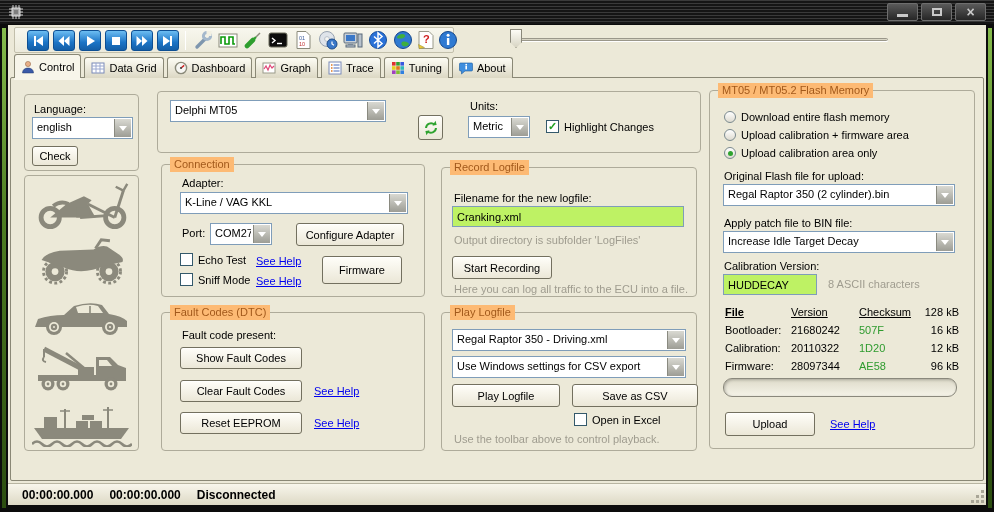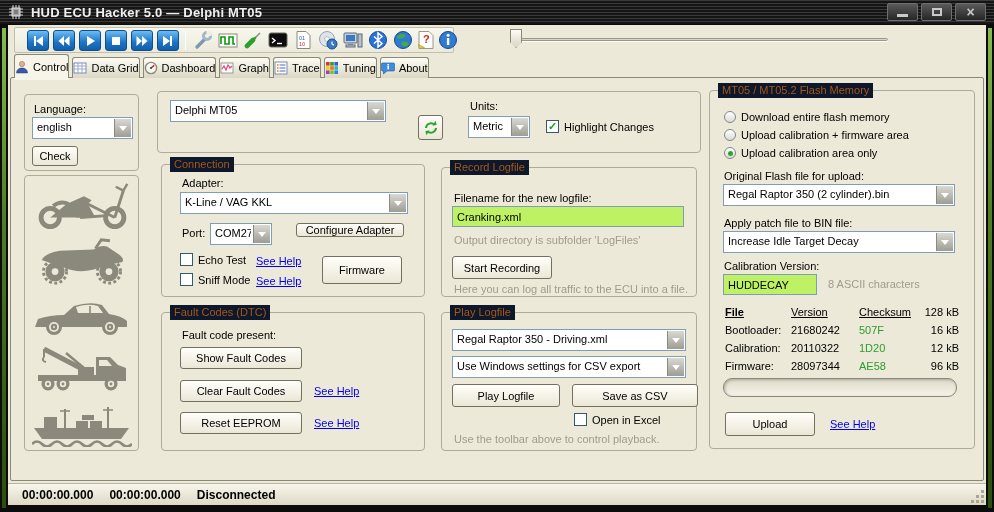--- a/index.html
+++ b/index.html
@@ -31,26 +31,26 @@
   .tbi{position:absolute;top:2px;width:21px;height:21px;background:none;border:none;padding:0;cursor:pointer;}
   
   #slider{position:absolute;left:500px;top:4px;width:382px;height:20px;cursor:pointer;}
   #slider .track{position:absolute;left:8px;right:2px;top:9px;height:3px;background:#d8d5c4;border:1px solid #9a978a;border-radius:2px;box-shadow:0 1px 0 #fff;}
   #slider .thumb{position:absolute;left:2px;top:0px;width:12px;height:19px;background:linear-gradient(#fdfcf6,#d8d5c4);
     border:1px solid #8a887a;clip-path:polygon(0 0,100% 0,100% 70%,50% 100%,0 70%);}
   
   #tabs{position:absolute;left:6px;top:29px;height:24px;display:flex;gap:3px;z-index:3;}
   .tab{height:21px;margin-top:3px;border:1px solid #8a8876;border-bottom:none;border-radius:3px 3px 0 0;
     background:linear-gradient(#fdfcf4,#dcd8c4);display:flex;align-items:center;justify-content:center;gap:4px;
-    font-size:11px;cursor:pointer;padding:0 0;}
+    font-size:11px;cursor:pointer;padding:0 6px;}
   .tab.active{height:24px;margin-top:0;background:#f7f5ea;position:relative;z-index:4;box-shadow:0 2px 0 #f7f5ea;}
   
   #page{position:absolute;left:2px;right:2px;top:52px;height:404px;border:1px solid #8a8876;border-radius:2px;background:#ece9d8;}
   .group{position:absolute;border:1px solid #aeab9a;border-radius:4px;}
-  .gtitle{position:absolute;top:-8px;left:8px;background:#0f172a;padding:0 4px;color:#a2591b;font-size:11px;line-height:15px;white-space:nowrap;}
+  .gtitle{position:absolute;top:-8px;left:8px;background:#fdba74;padding:0 4px;color:#a2591b;font-size:11px;line-height:15px;white-space:nowrap;}
   .lbl{position:absolute;font-size:11px;color:#000;white-space:nowrap;}
   .hint{color:#9f9c8f;}
   .link{position:absolute;font-size:11px;color:#0000EE;text-decoration:underline;cursor:pointer;white-space:nowrap;}
   .select{position:absolute;height:22px;background:#fff;border:1px solid #7f9db9;font-size:11px;cursor:pointer;}
   .sel-text{position:absolute;left:4px;top:3px;right:20px;overflow:hidden;white-space:nowrap;}
   .sel-arrow{position:absolute;top:1px;right:1px;bottom:1px;width:17px;background:linear-gradient(#d9d9d2,#9d9d95);
     border-left:1px solid #8a8a80;display:flex;align-items:center;justify-content:center;}
   .sel-arrow::after{content:"";border-left:4px solid transparent;border-right:4px solid transparent;border-top:5px solid #fff;}
   .btn{position:absolute;border:1px solid #73705f;border-radius:3px;background:linear-gradient(#fffef9,#ebe7d7);
     font-size:11px;display:flex;align-items:center;justify-content:center;cursor:pointer;
@@ -86,21 +86,20 @@
 <div id="win">
   <div class="edge l"></div>
   <div class="edge r"></div>
 
   <div id="titlebar">
     <svg id="appicon" width="16" height="16" viewBox="0 0 16 16">
       <path d="M5 1v3M8 1v3M11 1v3M5 12v3M8 12v3M11 12v3M1 5h3M1 8h3M1 11h3M12 5h3M12 8h3M12 11h3" stroke="#cfcfcf" stroke-width="1"></path>
       <rect x="4" y="4" width="8" height="8" fill="#a8a8a8" stroke="#e2e2e2"></rect>
       <rect x="6" y="6" width="4" height="4" fill="#7e7e7e"></rect>
     </svg>
-    <span class="title">HUD ECU Hacker 5.0  —  Delphi MT05</span>
     <div class="winbtns">
       <div class="wbtn">
           <div class="g-min"></div>
         </div>
       <div class="wbtn">
           <div class="g-max"></div>
         </div>
       <div class="wbtn">
           <div class="g-close">×</div>
         </div>
@@ -378,21 +377,21 @@
         <span class="lbl" style="left:20px;top:12px">Adapter:</span>
         <div class="select" style="left:18px;top:27px;width:228px">
           <span class="sel-text">K-Line / VAG KKL</span>
           <span class="sel-arrow"></span>
         </div>
         <span class="lbl" style="left:20px;top:62px">Port:</span>
         <div class="select" style="left:48px;top:58px;width:62px">
           <span class="sel-text">COM27</span>
           <span class="sel-arrow"></span>
         </div>
-        <div class="btn" style="left:134px;top:58px;width:108px;height:14px">Configure Adapter</div>
+        <div class="btn" style="left:134px;top:58px;width:108px;height:23px">Configure Adapter</div>
         <div class="ck" style="left:18px;top:88px">
           <span class="cb"></span>
           <span>Echo Test</span>
         </div>
         <span class="link" style="left:94px;top:90px">See Help</span>
         <div class="ck" style="left:18px;top:108px">
           <span class="cb"></span>
           <span>Sniff Mode</span>
         </div>
         <span class="link" style="left:94px;top:110px">See Help</span>

